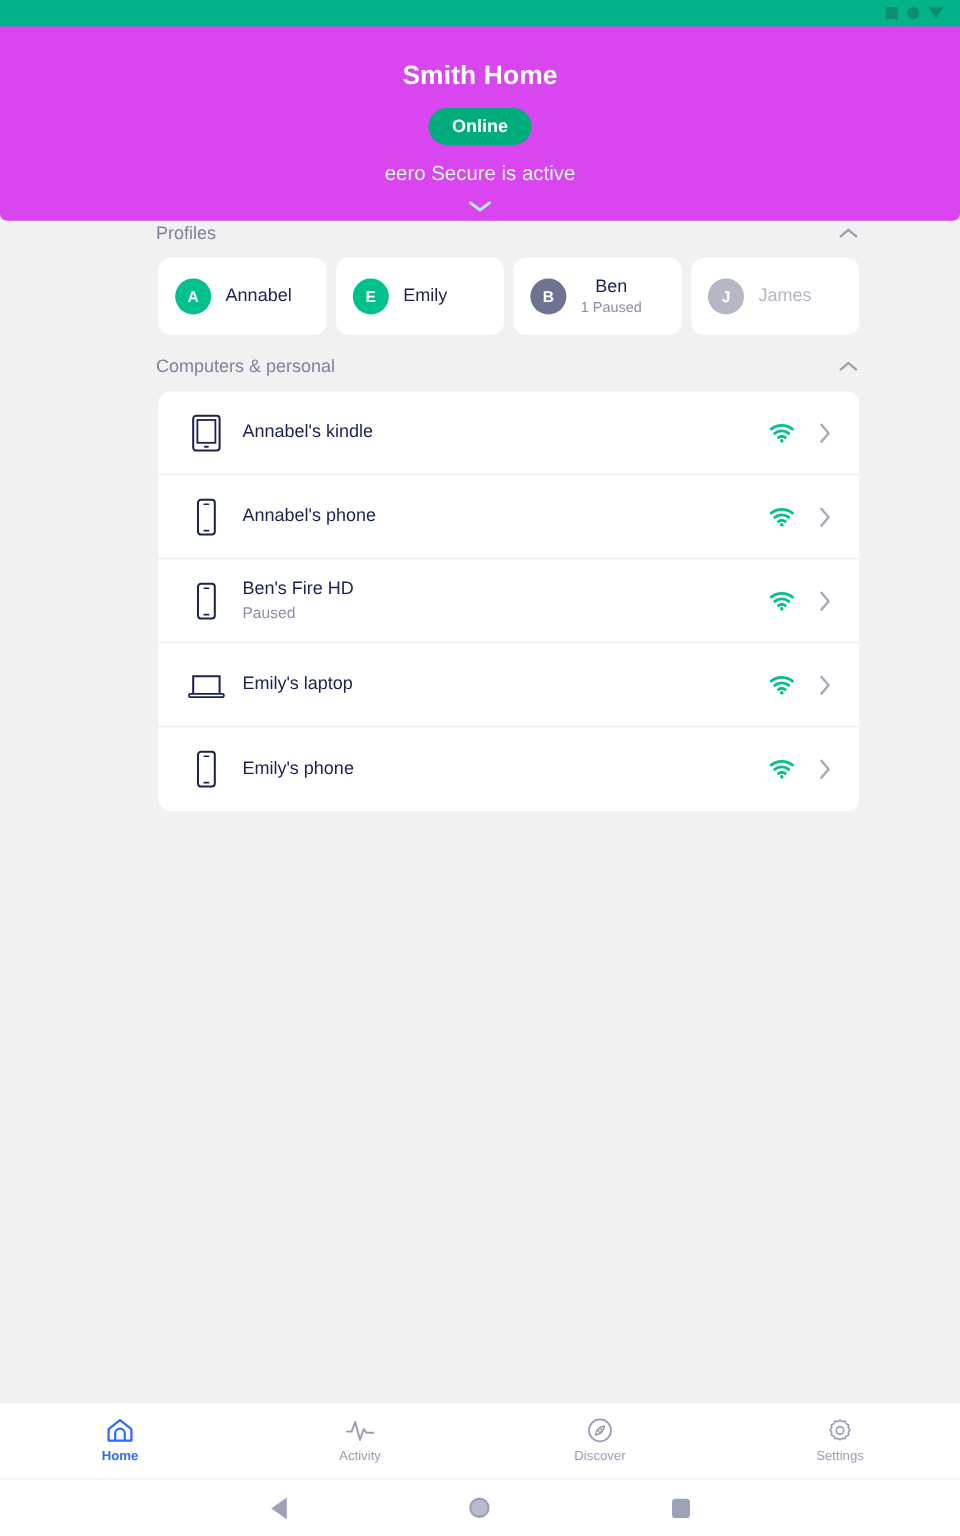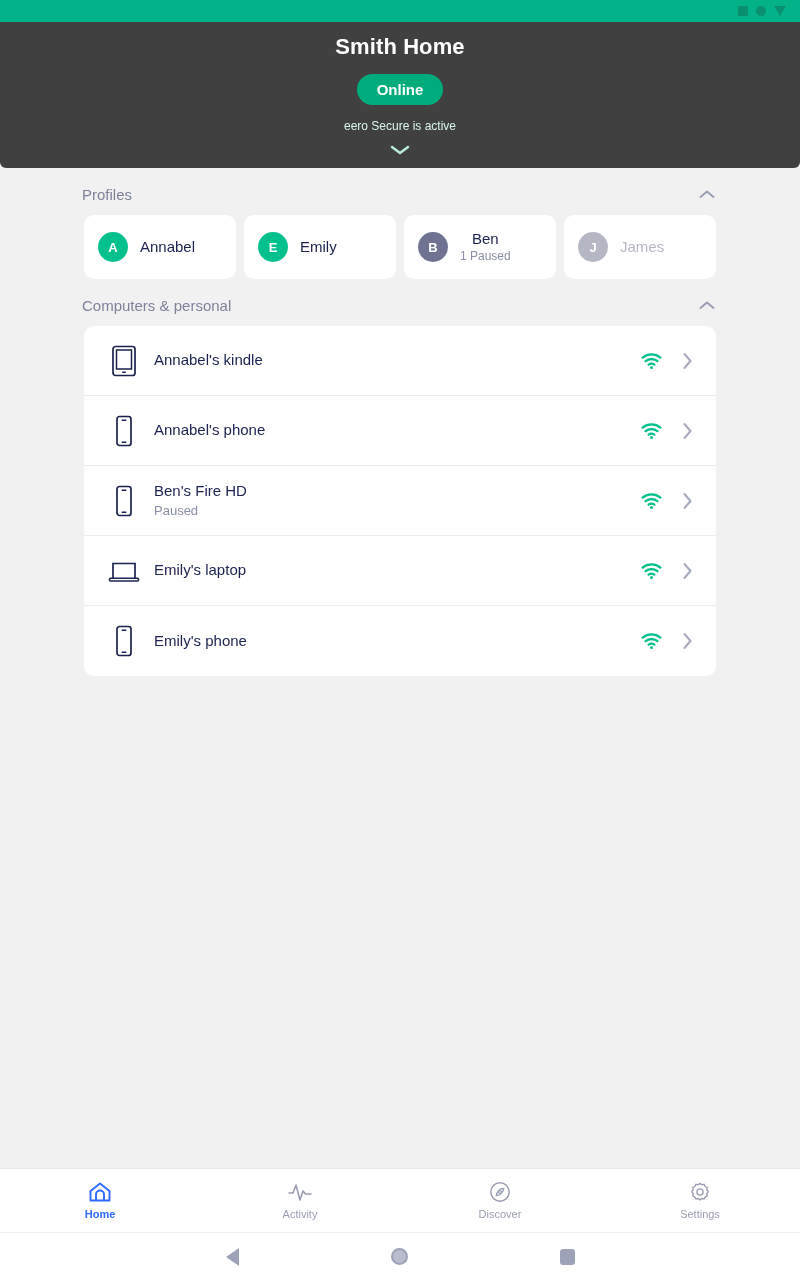--- a/index.html
+++ b/index.html
@@ -27,47 +27,47 @@
   .sb-sq { width:10px; height:10px; background:#0a8f70; }
   .sb-ci { width:10px; height:10px; background:#0a8f70; border-radius:50%; }
   .sb-tr {
     width:0; height:0;
     border-left:6px solid transparent; border-right:6px solid transparent;
     border-top:10px solid #0a8f70;
   }
 
   
   .header {
-    position:absolute; top:0; left:0; right:0; height:168px;
-    background:#404040;
+    position:absolute; top:16px; left:0; right:0; height:168px;
+    background:#d946ef;
     border-bottom-left-radius:6px; border-bottom-right-radius:6px;
     display:flex; flex-direction:column; align-items:center;
     padding-top:34px;
   }
   .home-title {
     color:#ffffff; font-size:22px; font-weight:bold;
     letter-spacing:.1px;
   }
   .status-pill {
     margin-top:14px;
     background:#00ab7c; color:#fff;
     font-size:15px; font-weight:bold;
     padding:7px 20px; border-radius:16px;
   }
   .secure-text {
-    margin-top:14px; color:#d9f6ec; font-size:12px;
+    margin-top:14px; color:#d9f6ec; font-size:17px;
   }
   .hdr-chevron {
     margin-top:10px; width:24px; height:14px;
     display:flex; align-items:center; justify-content:center;
   }
   .hdr-chevron svg { display:block; }
 
   
-  .content { position:absolute; top:168px; left:0; right:0; bottom:112px; }
+  .content { position:absolute; top:168px; left:0; right:0; bottom:112px;padding-left:48px; }
 
   .section-head {
     display:flex; align-items:center; justify-content:space-between;
     padding:18px 30px 12px 30px;
     margin:0 52px;
   }
   .section-title { color:#7e8299; font-size:15px; }
   .sec-chevron { width:22px; height:14px; display:flex; align-items:center; justify-content:center; }
 
   

